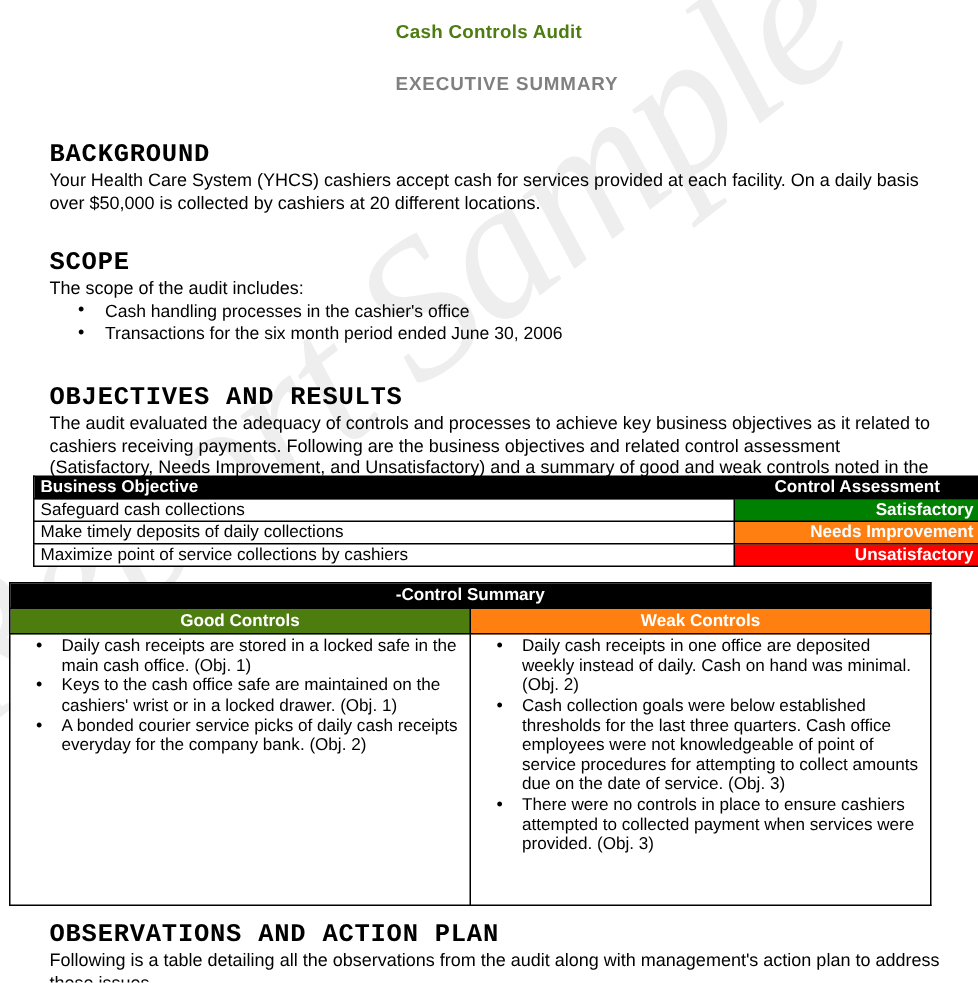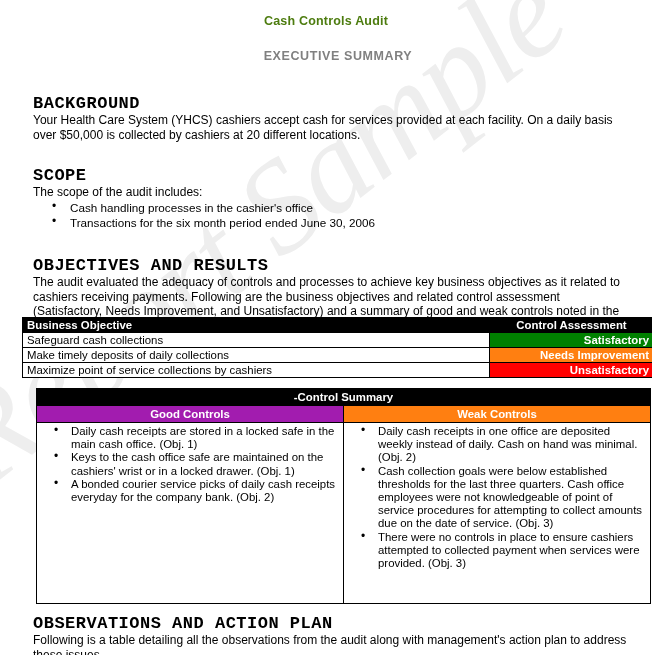--- a/index.html
+++ b/index.html
@@ -146,21 +146,21 @@
     text-align: right;
     font-weight: bold;
     color: #ffffff;
   }
   .cell-green  { background: #008000; }
   .cell-orange { background: #FF7F11; }
   .cell-red    { background: #FF0000; }
 
   #summary-table {
     position: absolute;
-    left: 36px;
+    left: 6px;
     top: 374px;
     width: 615px;
     border: 1px solid #000;
   }
   #summary-table td, #summary-table th {
     border: 1px solid #000;
   }
   #summary-table .summary-title {
     background: #000000;
     color: #ffffff;
@@ -171,21 +171,21 @@
     font-size: 11.4px;
   }
   #summary-table .col-head {
     color: #ffffff;
     font-weight: bold;
     text-align: center;
     height: 14px;
     line-height: 14px;
     font-size: 11.4px;
   }
-  #summary-table .col-head.good { background: #a21caf; }
+  #summary-table .col-head.good { background: #4d7c0f; }
   #summary-table .col-head.weak { background: #FF7F11; }
   #summary-table td.controls-cell {
     vertical-align: top;
     background: #ffffff;
     padding: 2px 4px 4px 0;
     height: 174px;
   }
   #summary-table ul.bullets li {
     font-size: 11.4px;
     line-height: 13.2px;

